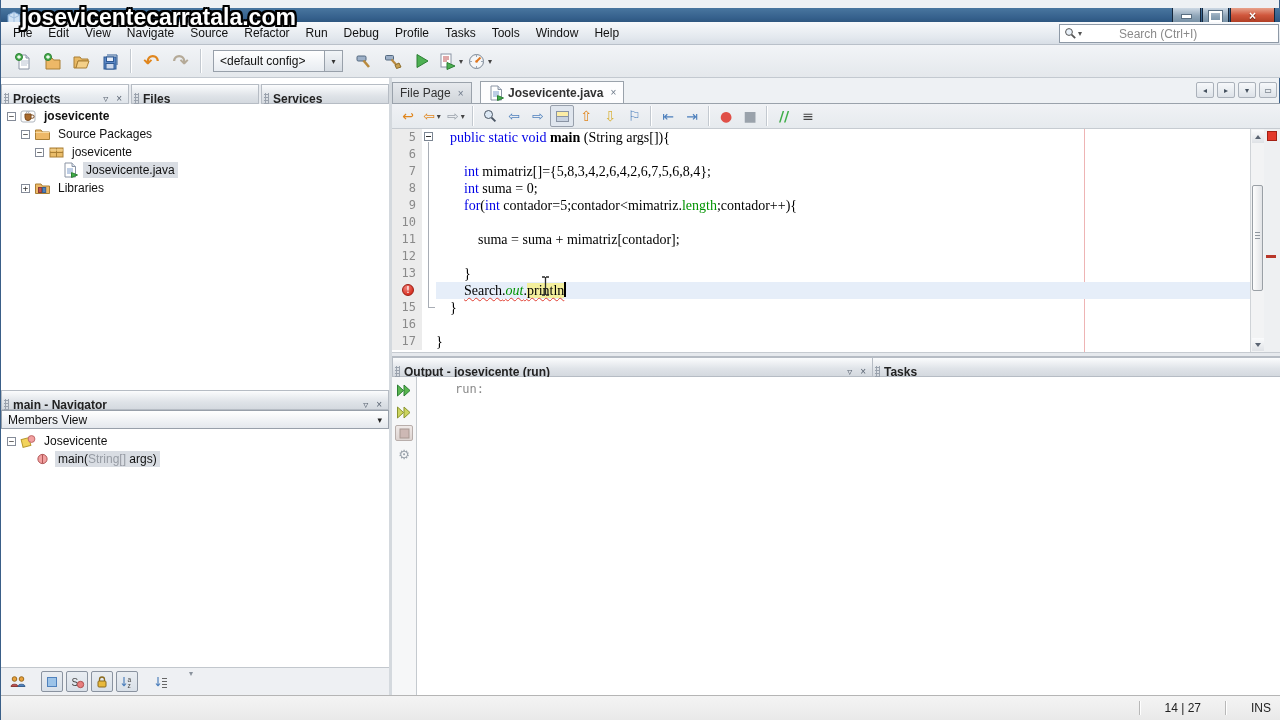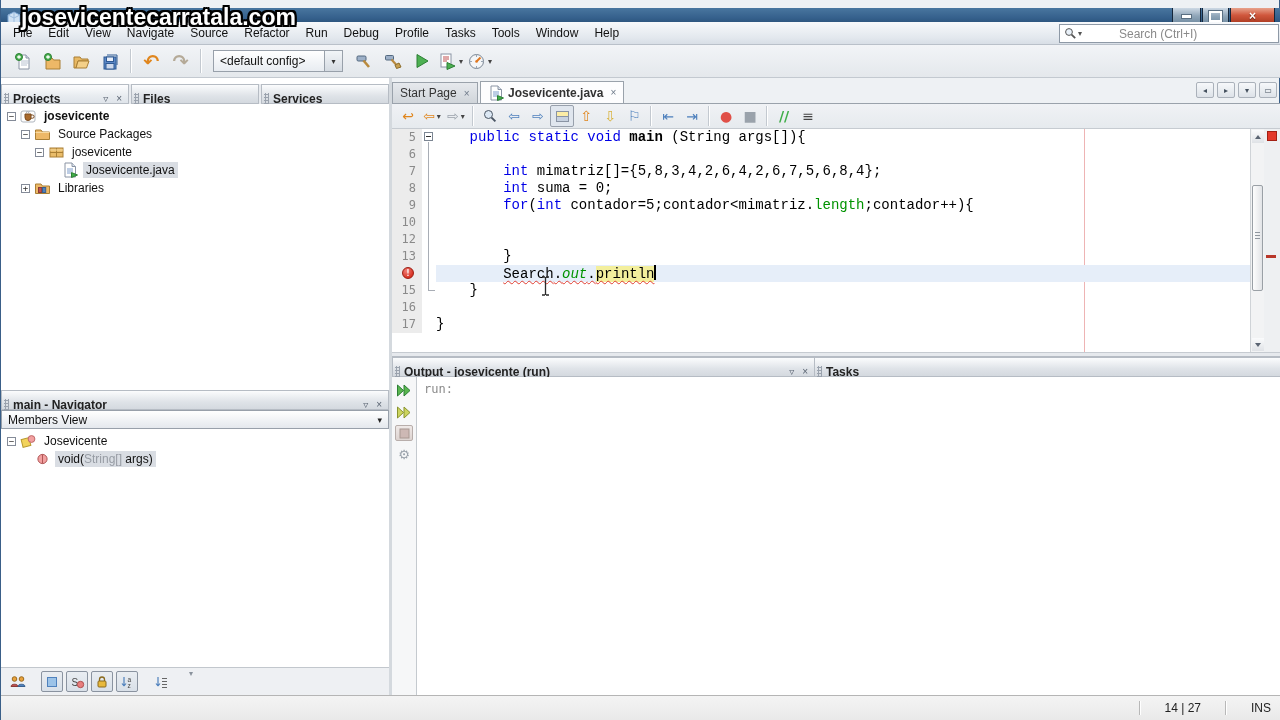--- a/index.html
+++ b/index.html
@@ -134,21 +134,21 @@
   .errball{position:absolute;right:8px;top:2px;width:12px;height:12px;border-radius:50%;
     background:radial-gradient(circle at 35% 30%,#f08078,#d93425 70%);border:1px solid #9c1d12;box-sizing:border-box;
     color:#fff;font-size:9px;font-weight:bold;text-align:center;line-height:10px;}
   .fold{width:14px;flex:none;position:relative;background:#fff;}
   .fold .fline{position:absolute;left:6px;width:1px;background:#a8adb5;top:0;bottom:0;}
   .fold.start .fline{top:13px;}
   .fold.end .fline{bottom:9px;}
   .fold .hstub{position:absolute;left:6px;top:8px;width:7px;height:1px;background:#a8adb5;}
   .fbox{position:absolute;left:2px;top:3px;width:9px;height:9px;border:1px solid #7c8693;background:#fff;box-sizing:border-box;}
   .fminus{position:absolute;left:1px;right:1px;top:3px;height:1px;background:#333;}
-  .codecell{flex:1;font-family:Liberation Mono, monospace;font-size:14px;line-height:17px;white-space:pre;color:#000;}
+  .codecell{flex:1;font-family:Liberation Serif, serif;font-size:14px;line-height:17px;white-space:pre;color:#000;}
   .cl.cur .codecell{background:#e6eef9;}
   .t.k{color:#0000e6;}
   .t.b{font-weight:bold;}
   .t.f{color:#009300;}
   .t.sf{color:#009300;font-style:italic;}
   .t.hl{background:#f3ef9d;}
   .t.e{text-decoration:underline wavy 1px #e03c30;text-decoration-skip-ink:none;text-underline-offset:2px;}
   .caret{display:inline-block;width:2px;height:15px;background:#000;vertical-align:-2px;}
   #ibeam{position:absolute;left:148px;top:147px;z-index:5;}
 
@@ -163,30 +163,30 @@
   #sbthumb .gripl{position:absolute;left:2px;right:2px;top:46px;height:9px;
     background:repeating-linear-gradient(#8f969e 0 1px,transparent 1px 3px);}
   #estripe{position:absolute;left:872px;top:0;bottom:0;width:17px;background:#eef0f2;}
   #emark-top{position:absolute;left:3px;top:2px;width:10px;height:10px;background:#e3392b;border:1px solid #a32014;box-sizing:border-box;}
   #emark-line{position:absolute;left:2px;top:126px;width:10px;height:3px;background:#b8372a;}
 
   
   #hsplit{position:absolute;left:0;top:274px;width:889px;height:5px;background:#e6e9ed;border-top:1px solid #c6cbd1;border-bottom:1px solid #b6bcc4;box-sizing:border-box;}
   #output{position:absolute;left:0;top:279px;width:889px;height:338px;background:#fff;}
   #out-hdr{position:absolute;left:0;top:0;width:889px;height:20px;display:flex;}
-  #out-hdr .sec1{width:423px;}
+  #out-hdr .sec1{width:481px;}
   #out-hdr .sec2{flex:1;border-left:none;align-items:center;}
   #out-body{position:absolute;left:0;top:20px;right:0;bottom:0;background:#fff;}
   #out-strip{position:absolute;left:0;top:0;bottom:0;width:25px;border-right:1px solid #c5cacf;background:#f6f7f8;
     display:flex;flex-direction:column;align-items:center;padding-top:4px;gap:4px;box-sizing:border-box;}
   .obtn{width:20px;height:18px;border:none;background:transparent;display:flex;align-items:center;justify-content:center;padding:0;}
   .obtn.boxed{border:1px solid #b8aeab;background:linear-gradient(#efe9e7,#ddd3d0);border-radius:2px;width:18px;height:16px;}
   .obtn .glyph{font-size:13px;}
   #out-text{position:absolute;left:32px;top:4px;right:4px;bottom:0;font-family:"DejaVu Sans Mono",monospace;font-size:12px;line-height:16px;}
-  .oline.dim{color:#8a8a8a;}
+  .oline.dim{color:#8a8a8a;margin-left:31px;}
   .oline.ok{color:#2f9331;}
 
   
   #statusbar{position:absolute;left:0;top:695px;width:1280px;height:25px;background:linear-gradient(#f4f4f4,#e9e9e9);
     border-top:1px solid #b5b5b5;box-sizing:border-box;display:flex;align-items:center;justify-content:flex-end;padding-right:10px;gap:24px;}
   .ssep{width:1px;height:14px;background:#b8b8b8;border-right:1px solid #fff;}
   .sval{color:#222;font-size:12px;}
 </style>
 </head>
 <body>
@@ -444,21 +444,21 @@
             <span class="tlabel"><span>Josevicente</span></span>
           </div>
           <div class="trow" style="padding-left: 20px;">
             <span class="expander empty"></span>
             <span class="icon" style="display: inline-flex; align-items: center;">
               <svg width="17" height="16" viewBox="0 0 17 16">
                 <circle cx="8.5" cy="8" r="4.6" fill="#f2a0a0" stroke="#b05555"></circle>
                 <path d="M8.5 3.4v9.2" stroke="#b05555"></path>
               </svg>
             </span>
-            <span class="tlabel sel"><span>void(</span><span class="t-dim">String[]</span><span> args)</span></span>
+            <span class="tlabel sel"><span>main(</span><span class="t-dim">String[]</span><span> args)</span></span>
           </div>
         </div>
       <div id="nfilter">
         <span class="collapse">▾</span>
       <button class="fbtn">
             <span class="icon" style="display: inline-flex; align-items: center;">
               <svg width="19" height="16" viewBox="0 0 19 16">
                 <circle cx="5.5" cy="5" r="2.3" fill="#e8a13c" stroke="#9a6a1e"></circle>
                 <path d="M2 12.5c0-3 7-3 7 0z" fill="#c0504d" stroke="#8a3a38"></path>
                 <circle cx="12.5" cy="5" r="2.3" fill="#e8a13c" stroke="#9a6a1e"></circle>
@@ -509,21 +509,21 @@
             </span>
           </button>
         </div>
     </div>
   </div>
 
   <div id="right">
 
     <div id="tabstrip">
       <div class="etab" id="tab-start">
-        <span>Start Page</span>
+        <span>File Page</span>
         <span class="tclose">×</span>
       </div>
       <div class="etab active" id="tab-java">
         <span class="icon"><svg width="17" height="16" viewBox="0 0 17 16">
               <path d="M3 1h7l3.5 3.5V15H3z" fill="#fff" stroke="#8a94a4"></path>
               <path d="M10 1v3.5h3.5" fill="#dde4ee" stroke="#8a94a4"></path>
               <path d="M5 7h6M5 9h6M5 11h4" stroke="#7c9ccb"></path>
               <path d="M9.5 10.5l6 2.5-6 2.5z" fill="#3fae49" stroke="#2c7f34"></path>
             </svg></span>
         <span>Josevicente.java</span>
@@ -652,20 +652,27 @@
               <span class="fline"></span>
             </span>
             <span class="codecell"><span class="t ">        </span><span class="t k">for</span><span class="t ">(</span><span class="t k">int</span><span class="t "> contador=5;contador&lt;mimatriz.</span><span class="t f">length</span><span class="t ">;contador++){</span></span>
           </div>
           <div class="cl">
             <span class="ln">10</span>
             <span class="fold mid">
               <span class="fline"></span>
             </span>
             <span class="codecell"></span>
+          </div>
+          <div class="cl">
+            <span class="ln">11</span>
+            <span class="fold mid">
+              <span class="fline"></span>
+            </span>
+            <span class="codecell"><span class="t ">            suma = suma + mimatriz[contador];</span></span>
           </div>
           <div class="cl">
             <span class="ln">12</span>
             <span class="fold mid">
               <span class="fline"></span>
             </span>
             <span class="codecell"></span>
           </div>
           <div class="cl">
             <span class="ln">13</span>

